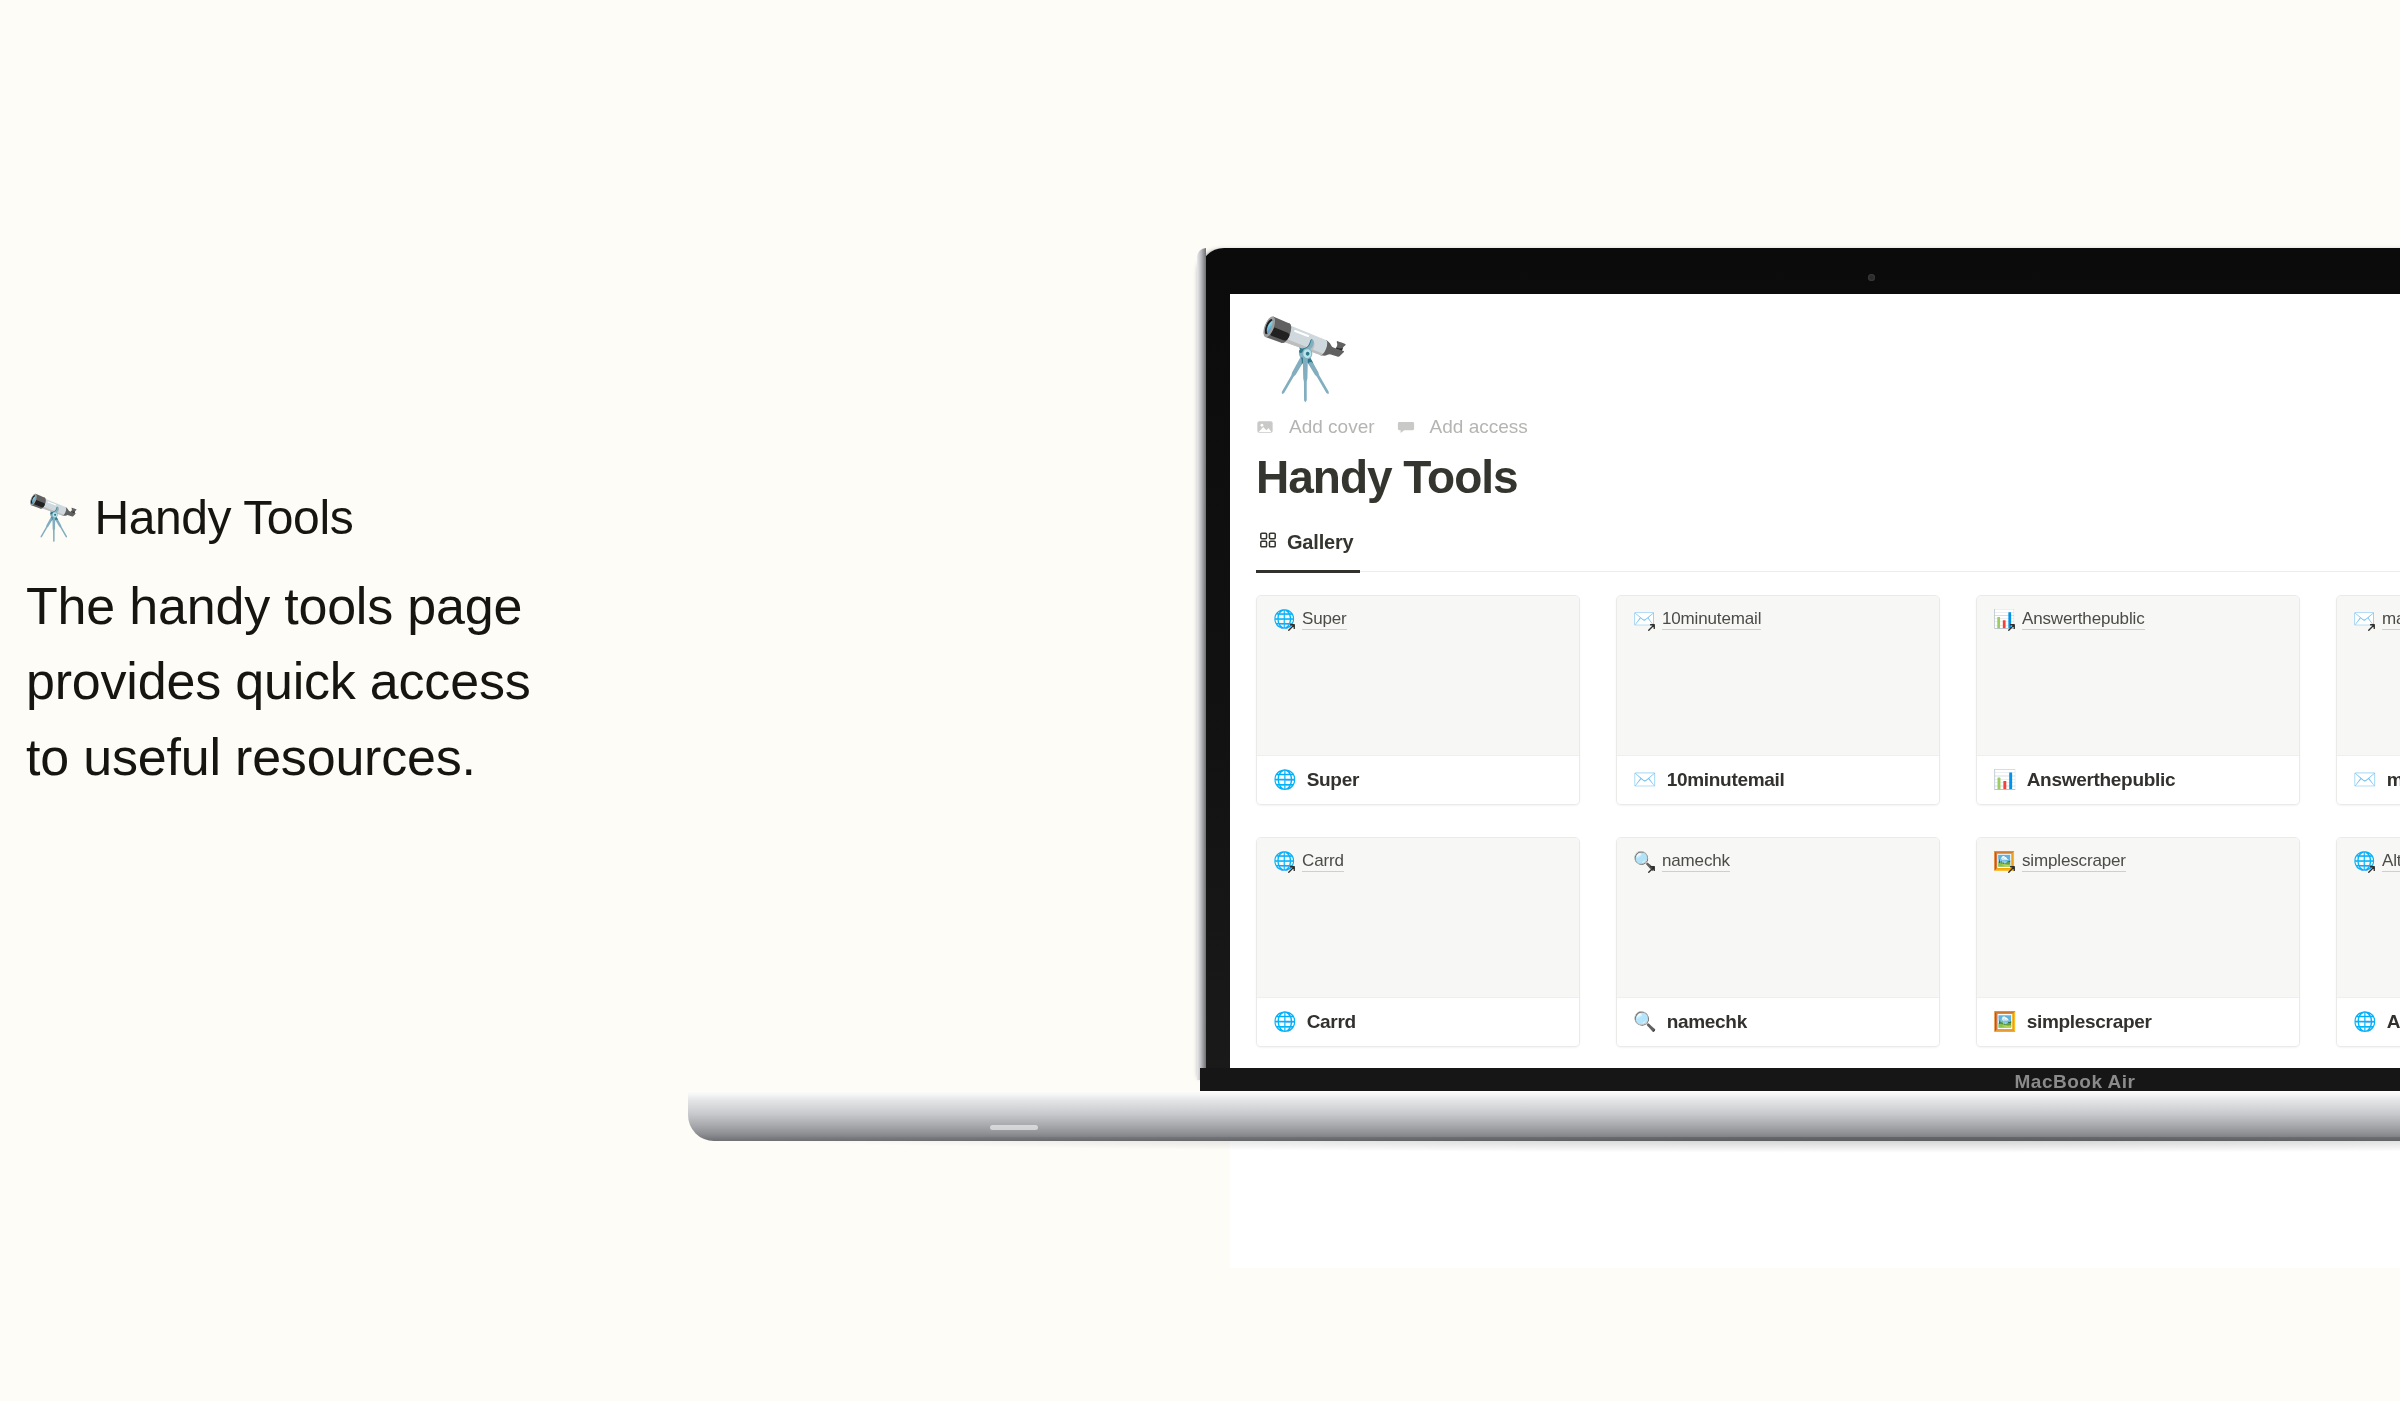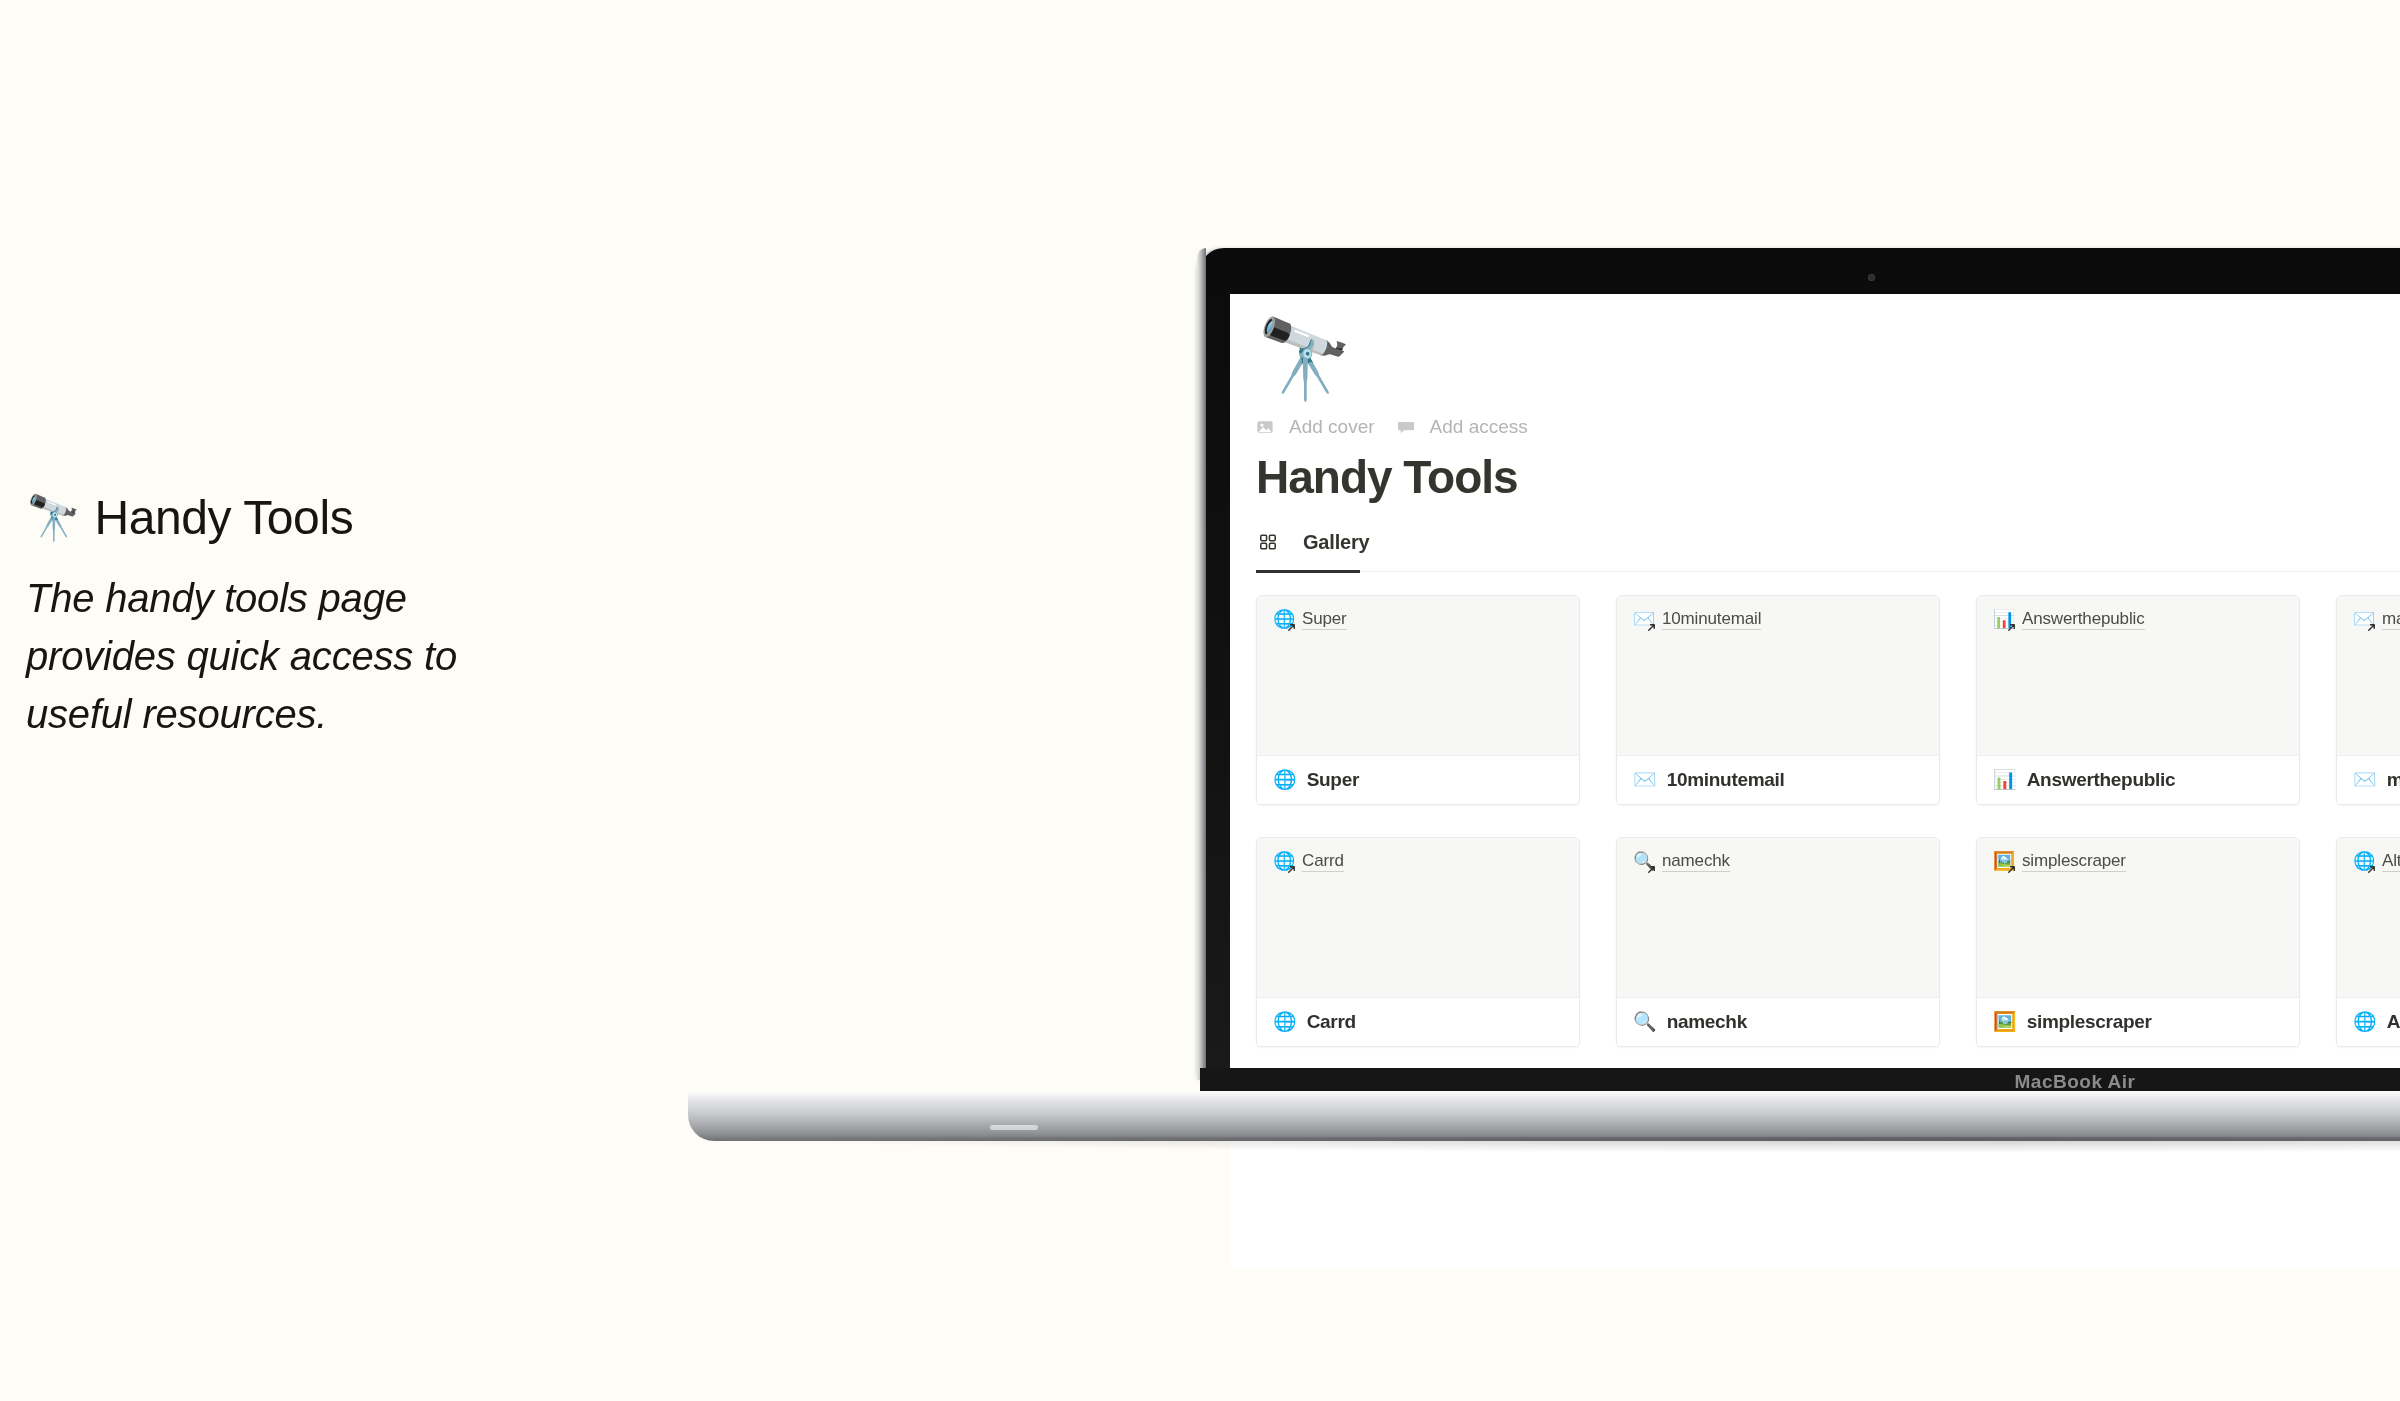--- a/index.html
+++ b/index.html
@@ -17,22 +17,22 @@
   .headline {
     font-size:66px; font-weight:700; color:#12100C;
     letter-spacing:-1.6px; line-height:1.05; white-space:nowrap;
   }
   .sub-title {
     margin-top:52px; font-size:48px; font-weight:400; color:#17150F;
     letter-spacing:-0.4px; line-height:1.1; display:flex; align-items:center; gap:14px;
   }
   .sub-title .tele { font-size:44px; line-height:1; }
   .body-copy {
-    margin-top:24px; font-size:40px; font-weight:400; color:#17150F;
-    line-height:1.45; letter-spacing:-0.2px; max-width:520px;font-style:italic;
+    margin-top:24px; font-size:52px; font-weight:400; color:#17150F;
+    line-height:1.45; letter-spacing:-0.2px; max-width:520px;
   }
 
   
   #laptop { position:absolute; left:1200px; top:248px; width:1420px; height:860px; }
 
   .lid {
     position:absolute; left:0; top:0; width:1420px; height:832px;
     background:linear-gradient(180deg,#0b0b0b 0%,#121212 60%,#1a1a1a 100%);
     border-radius:24px 24px 4px 4px;
     box-shadow: -2px 0 0 0 #cfd0d2, -4px 0 5px -2px rgba(0,0,0,.35);
@@ -91,21 +91,21 @@
   .meta-item { display:flex; align-items:center; gap:15px; cursor:pointer; }
   .meta-label { font-size:19px; color:#b4b4b2; font-weight:400; }
   .ic { width:18px; height:18px; flex:0 0 18px; display:block; }
   .page-title {
     margin-top:14px; font-size:46px; font-weight:700; color:#35352F;
     letter-spacing:-1px; line-height:1.1;
   }
 
   .tabbar { position:relative; margin-top:28px; height:42px; }
   .tab {
-    display:inline-flex; align-items:center; gap:26px; padding:0 9px 11px 3px;
+    display:inline-flex; gap:10px; padding:0 9px 11px 3px;
     cursor:pointer;
   }
   .tab-label { font-size:20px; font-weight:600; color:#35352F; letter-spacing:-.2px; }
   .tab-underline { position:absolute; left:0; bottom:0; width:104px; height:3px; background:#33312E; }
   .tab-rule { position:absolute; left:0; bottom:1px; width:1340px; height:1px; background:#EDEDEB; }
 
   
   .gallery {
     margin-top:22px; display:grid; grid-template-columns:repeat(4, 324px);
     column-gap:36px; row-gap:32px; width:1420px;

